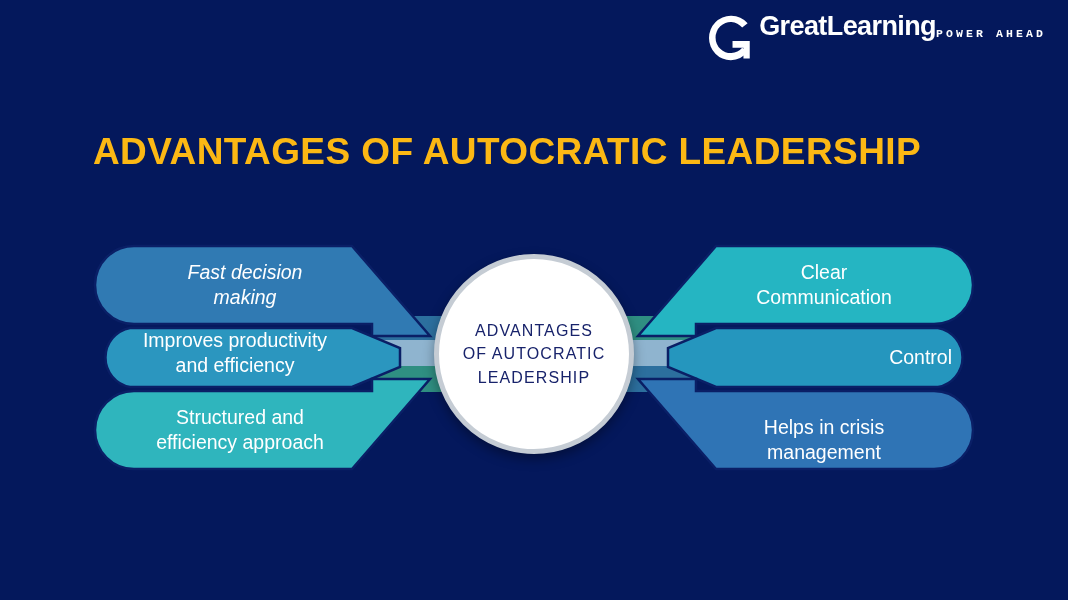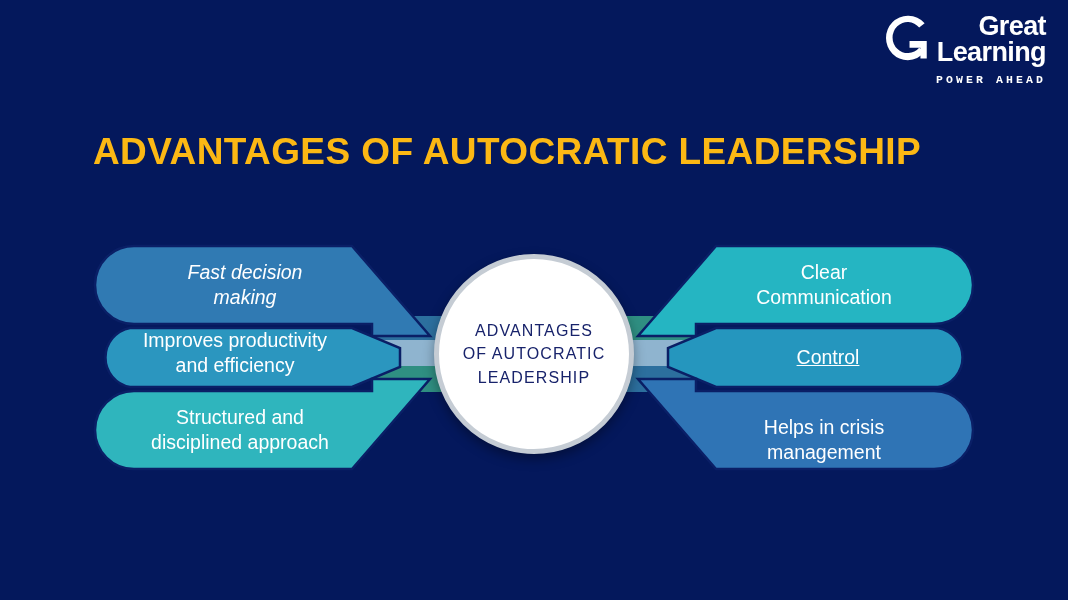--- a/index.html
+++ b/index.html
@@ -17,21 +17,21 @@
 
   
   .logo {
     position:absolute;
     top:14px; right:22px;
     display:flex;
     align-items:flex-start;
     gap:8px;
   }
   .logo-g { width:42px; height:48px; flex:none; }
-  .logo-words { display:flex; flex-direction:column; align-items:flex-end; }
+  .logo-words { display:flex; flex-direction:row; align-items:flex-end; }
   .logo-line1, .logo-line2 {
     color:#ffffff;
     font-size:27px;
     font-weight:bold;
     line-height:0.95;
     letter-spacing:-0.6px;
   }
   .logo-tag {
     color:#ffffff;
     font-size:11.5px;
@@ -150,28 +150,28 @@
     <div class="barlabel" style="left:120px; top:18px; width:250px; height:70px; display:flex; align-items:center; justify-content:center;font-style:italic;">
       <span>Fast decision
 making</span>
     </div>
     <div class="barlabel" style="left:106px; top:96px; width:258px; height:58px; display:flex; align-items:flex-start; justify-content:center;">
       <span>Improves productivity
 and efficiency</span>
     </div>
     <div class="barlabel" style="left:112px; top:163px; width:256px; height:70px; display:flex; align-items:center; justify-content:center;">
       <span>Structured and
-disciplined approach</span>
+efficiency approach</span>
     </div>
 
     <div class="barlabel" style="left:700px; top:18px; width:248px; height:70px; display:flex; align-items:center; justify-content:center;">
       <span>Clear
 Communication</span>
     </div>
-    <div class="barlabel" style="left:704px; top:96px; width:248px; height:58px; display:flex; align-items:center; justify-content:center;text-decoration:underline;">
+    <div class="barlabel" style="left:704px; top:96px; width:248px; height:58px; display:flex; align-items:center; justify-content:flex-end;">
       <span>Control</span>
     </div>
     <div class="barlabel" style="left:700px; top:163px; width:248px; height:70px; display:flex; align-items:flex-end; justify-content:center;">
       <span>Helps in crisis
 management</span>
     </div>
   </div>
 
   <div class="hub">
     <div class="hub-text">ADVANTAGES

